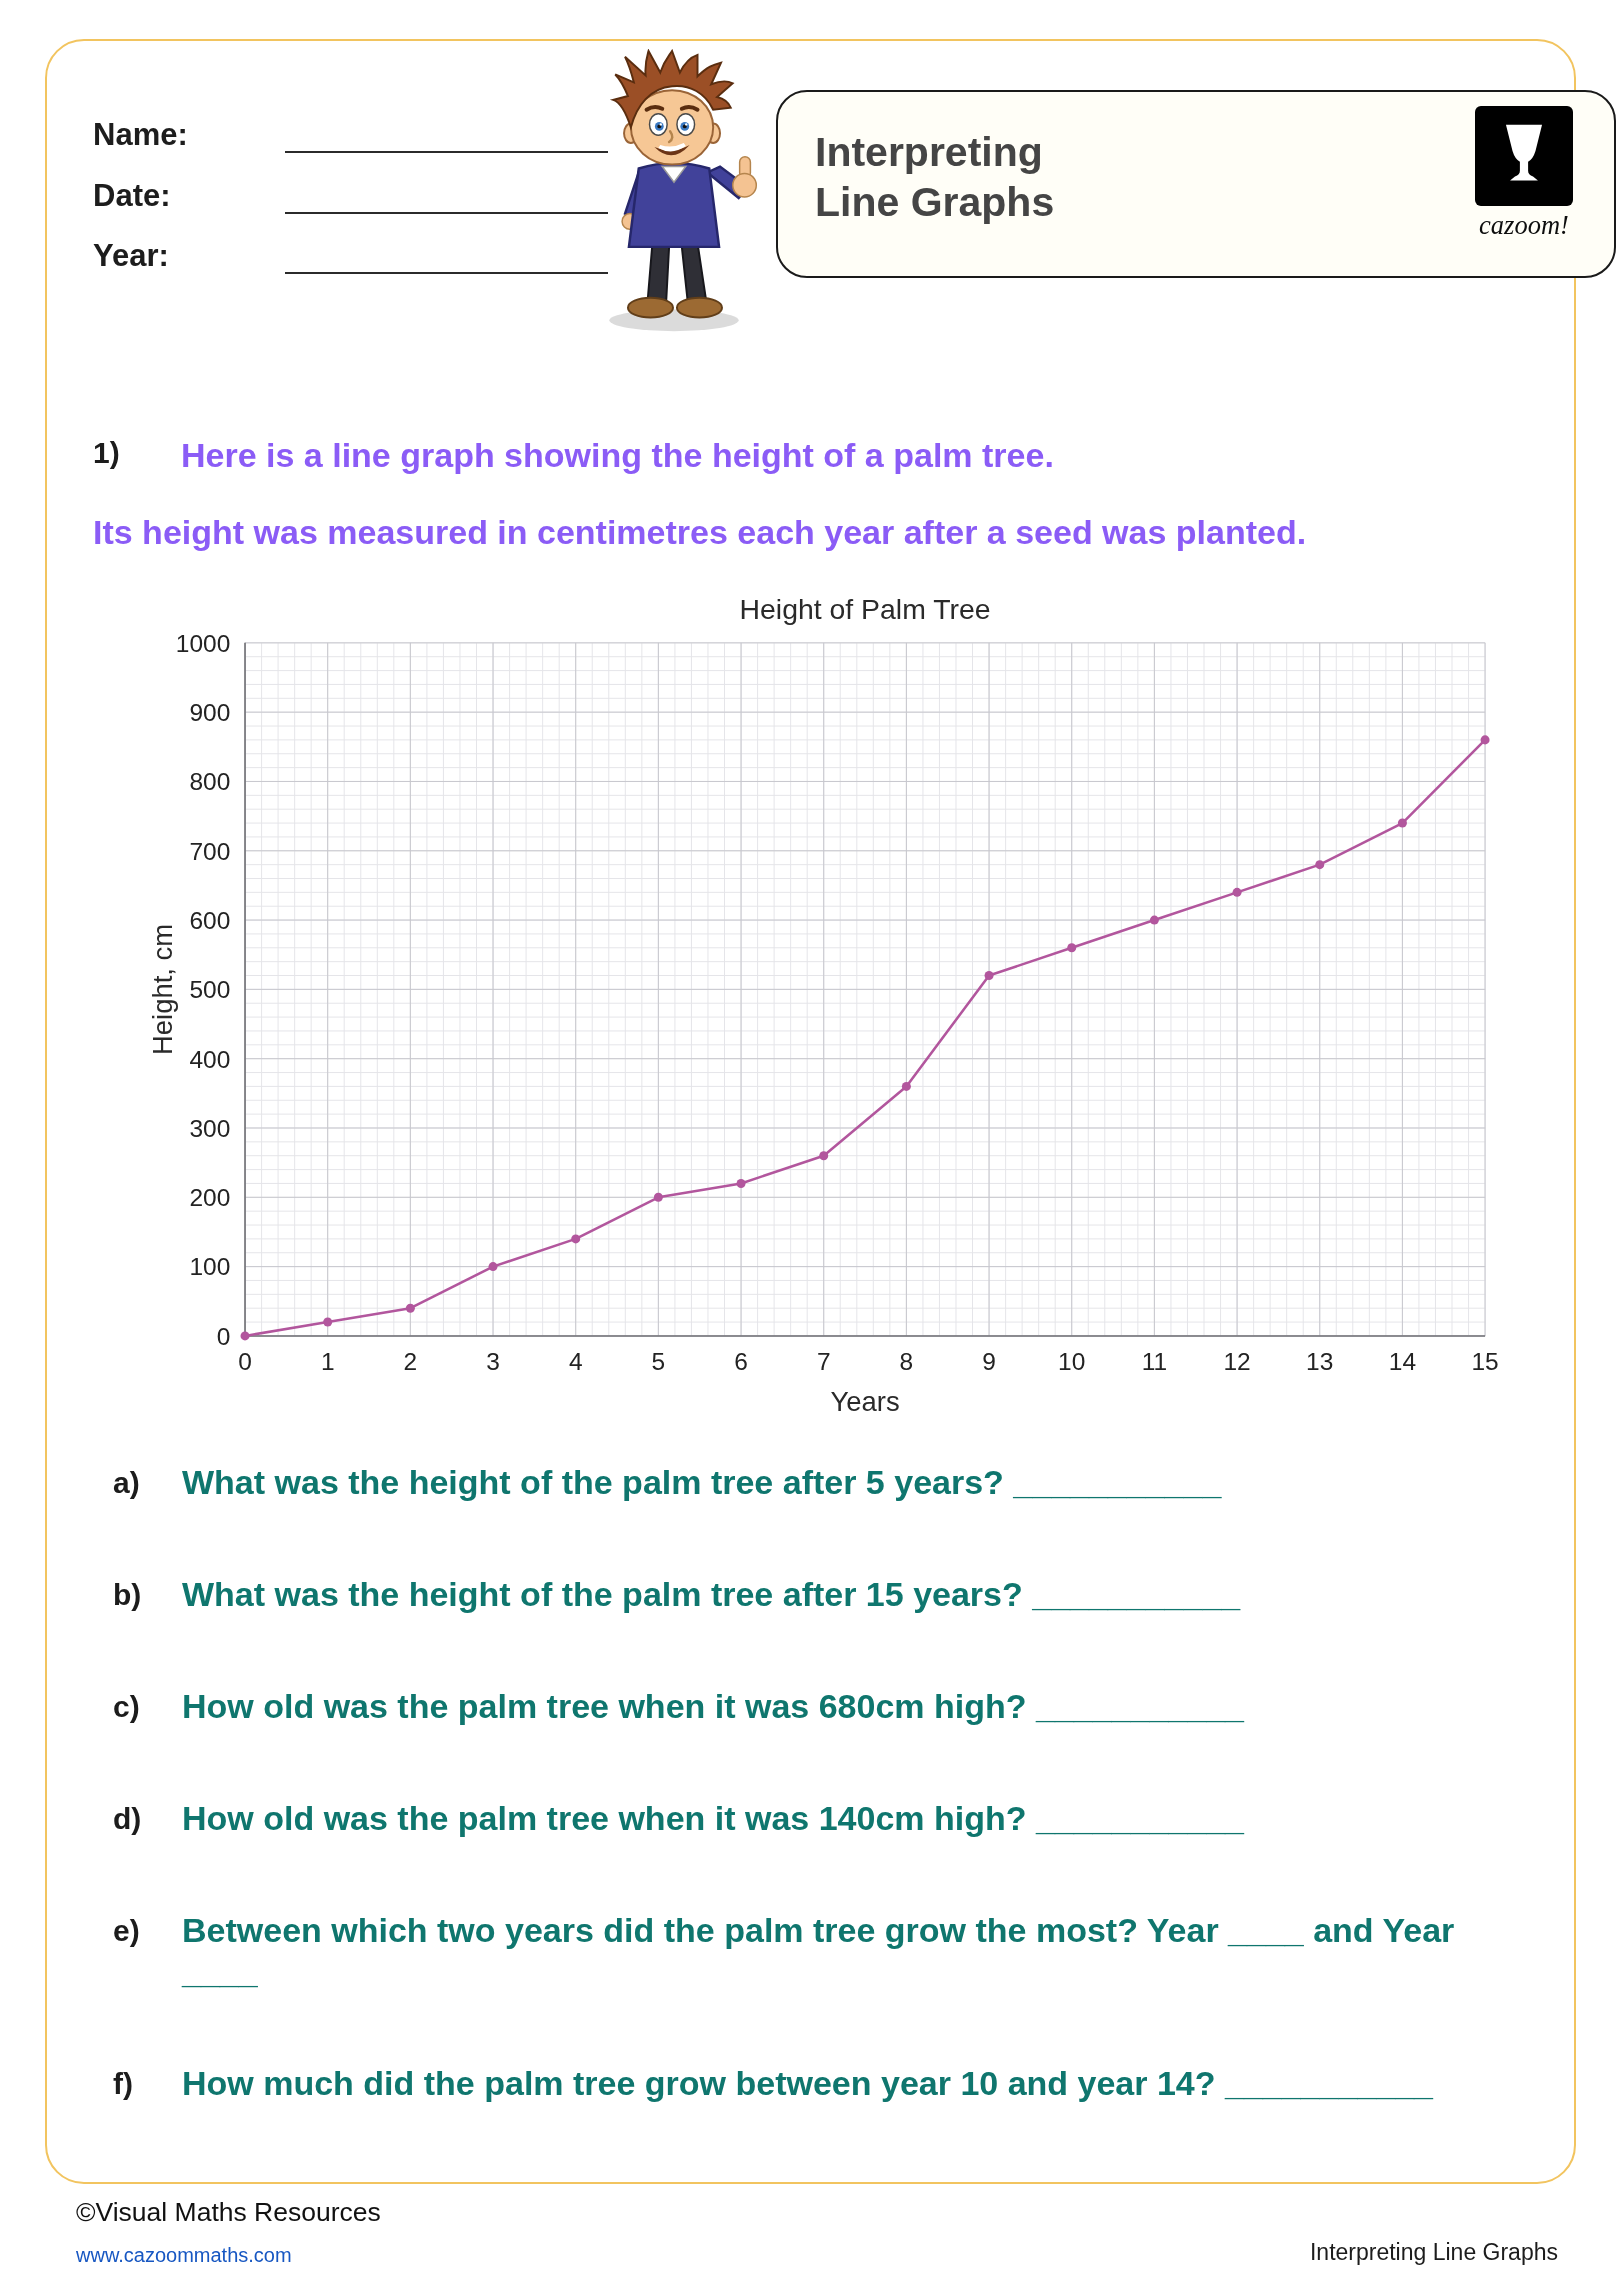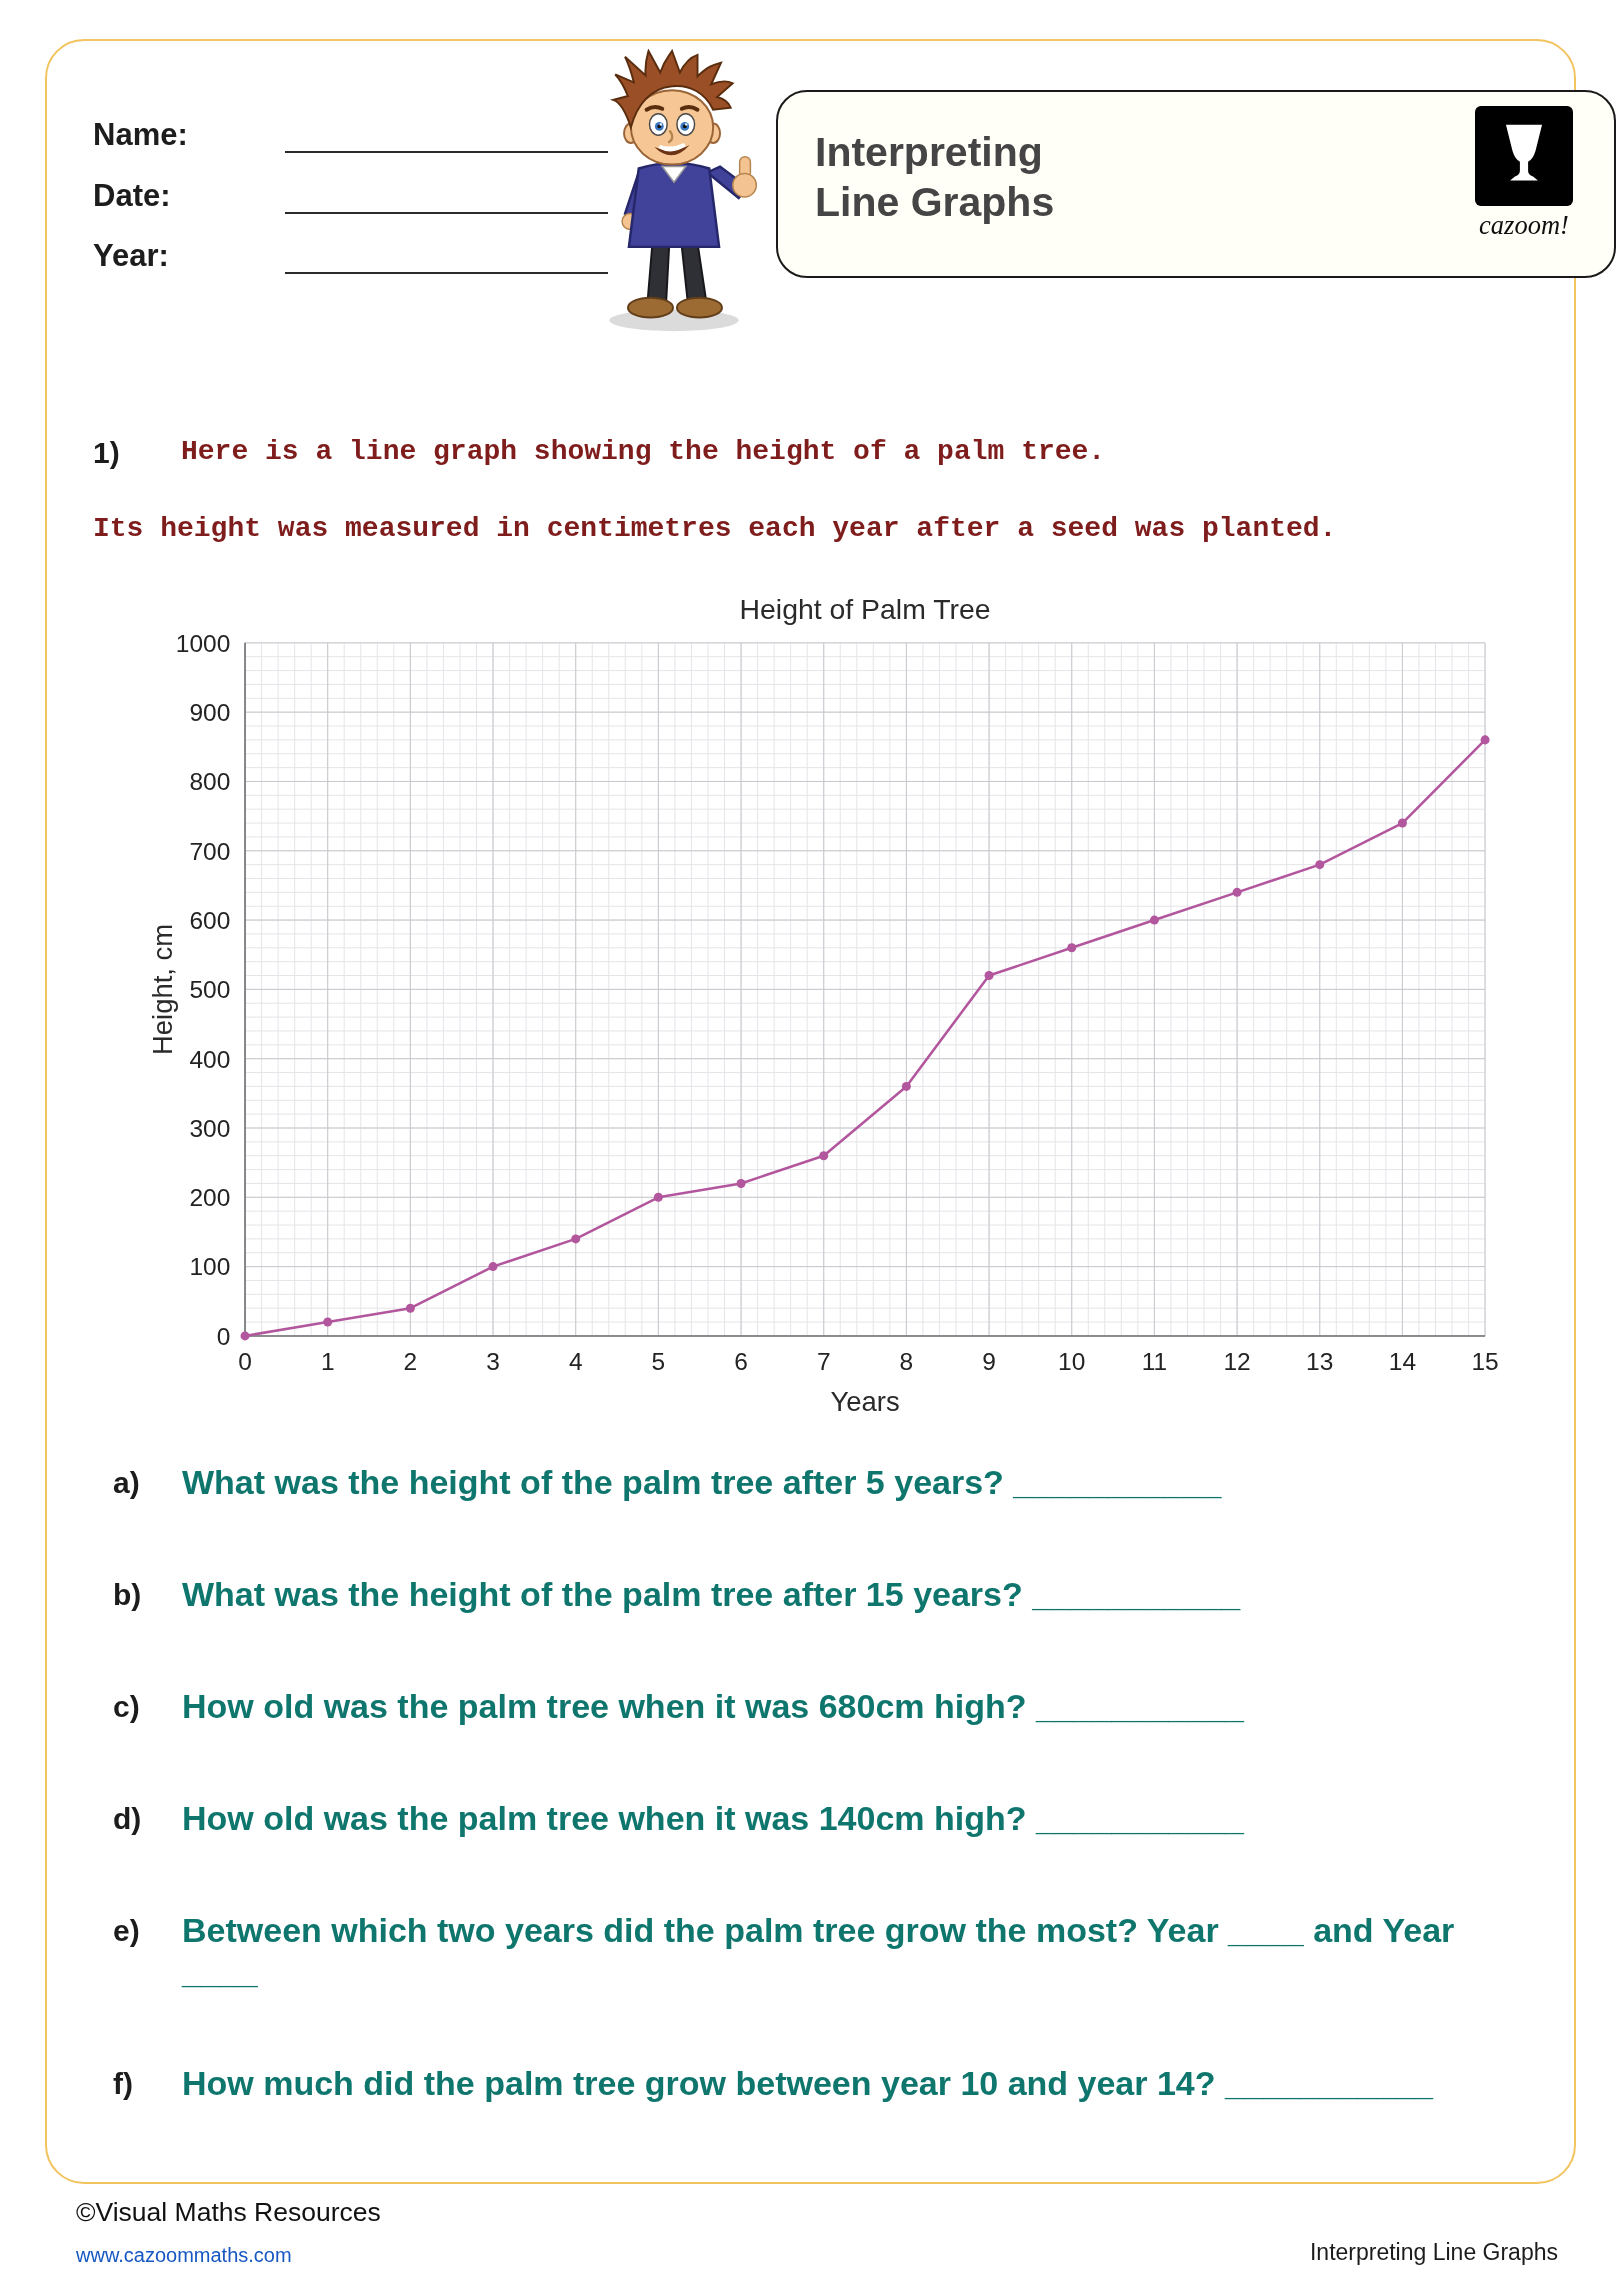--- a/index.html
+++ b/index.html
@@ -38,21 +38,21 @@
     display:flex; align-items:center; justify-content:center;
   }
   .logo-text {
     font-family:"Liberation Serif", serif; font-style:italic; font-weight:normal;
     font-size:26.5px; color:#0e0e0e; margin-top:3.9px;
   }
 
   
   .intro1 { position:absolute; left:93px; top:436px; display:flex; }
   .intro-num { font-weight:bold; font-size:30px; color:#1c1c1c; width:88px; }
-  .intro-text, .intro-line2 { font-weight:bold; font-size:28px; color:#7f1d1d;font-family:Liberation Mono, monospace; }
+  .intro-text, .intro-line2 { font-weight:bold; font-size:34px; color:#8b5cf6; }
   .intro2 { position:absolute; left:93px; top:513px; }
 
   
   .chart-wrap { position:absolute; left:147px; top:586px; width:1392px; height:845px; }
   svg text { font-family:"Liberation Sans", sans-serif; }
 
   
   .questions { position:absolute; left:113px; top:1462px; width:1421px; }
   .q-row { display:flex; align-items:flex-start; margin-bottom:71px; line-height:41px; }
   .q-label { font-weight:bold; font-size:30px; color:#1c1c1c; width:69px; flex:0 0 69px; }

